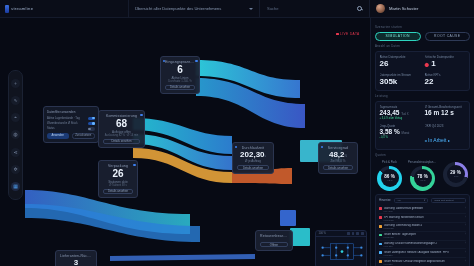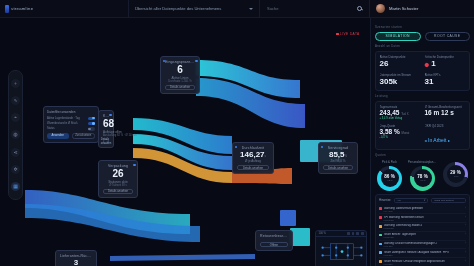--- a/index.html
+++ b/index.html
@@ -201,21 +201,21 @@
     <div class="node" style="left:160px; top:38px; width:40px;">
       <div class="ndot l"></div>
       <div class="ndot r"></div>
       <div class="nlabel">Eingangsprozesse</div>
       <div class="nval">6</div>
       <div class="nsub">Aktive Linien</div>
       <div class="nsub2">Durchsatz 1 240 / h</div>
       <div class="nbtn">Details ansehen</div>
     </div>
 
-    <div class="node" style="left:98px; top:92px; width:16px;">
+    <div class="node" style="left:98px; top:92px; width:47px;">
       <div class="ndot r"></div>
       <div class="nlabel">Kommissionierung</div>
       <div class="nval">68</div>
       <div class="nsub">Aufträge offen</div>
       <div class="nsub2">Auslastung 82 % · Ø 14 min</div>
       <div class="nbtn">Details ansehen</div>
     </div>
 
     <div class="node" style="left:98px; top:142px; width:40px;">
       <div class="ndot r"></div>
@@ -223,31 +223,31 @@
       <div class="nval">26</div>
       <div class="nsub">Stationen aktiv</div>
       <div class="nsub2">Ø Taktzeit 38 s</div>
       <div class="nbtn">Details ansehen</div>
     </div>
 
     <div class="node" style="left:232px; top:124px; width:42px;">
       <div class="ndot l"></div>
       <div class="nlabel">Durchlaufzeit</div>
       <div class="nval sm">
-        <span>146,27</span><span class="kunit">s</span>
+        <span>202,30</span><span class="kunit">s</span>
       </div>
       <div class="nsub">Ø je Auftrag</div>
       <div class="nbtn">Details ansehen</div>
     </div>
 
     <div class="node" style="left:318px; top:124px; width:40px;">
       <div class="ndot l"></div>
       <div class="nlabel">Servicegrad</div>
       <div class="nval sm">
-        <span>85,5</span><span class="kunit">%</span>
+        <span>48,2</span><span class="kunit">%</span>
       </div>
       <div class="nsub">Ziel 98,0 %</div>
       <div class="nbtn">Details ansehen</div>
     </div>
 
     <div class="node" style="left:255px; top:212px; width:38px;">
       <div class="nlabel">Retourenbearbeitung</div>
       <div class="nbtn" style="margin-top:4px;">Öffnen</div>
     </div>
 
@@ -349,21 +349,21 @@
             <span style="color:#e8384f;font-size:4px;">⬤</span>
             <span>1</span>
           </div>
         </div>
         <div>
           <div class="klab">Datenpunkte im Stream</div>
           <div class="kval">305k</div>
         </div>
         <div>
           <div class="klab">Aktive KPI's</div>
-          <div class="kval">31</div>
+          <div class="kval">22</div>
         </div>
       </div>
     </div>
 
     <div class="rp-sect">Leistung</div>
     <div class="rp-card">
       <div class="kgrid">
         <div>
           <div class="klab">Tagesumsatz</div>
           <div class="kval sm">

